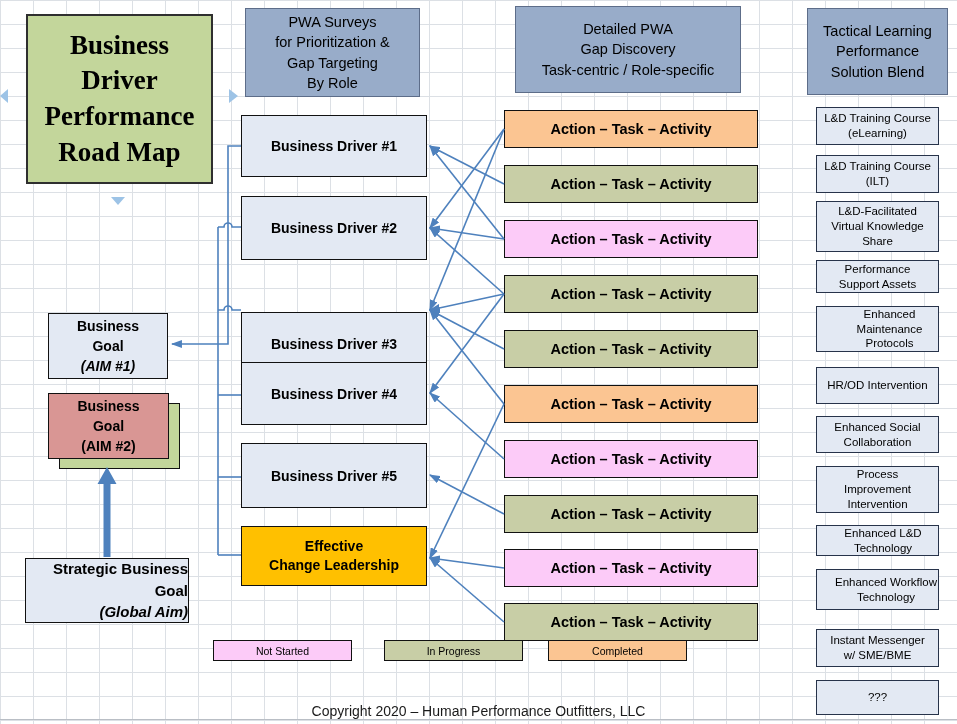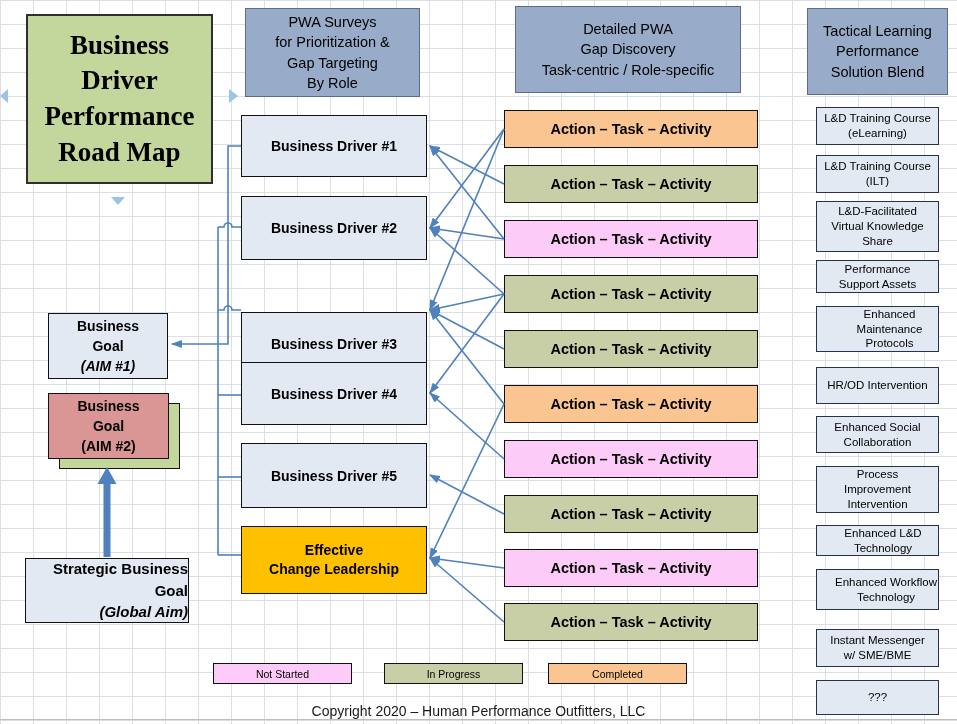--- a/index.html
+++ b/index.html
@@ -20,37 +20,37 @@
     background:var(--title-bg);border:2px solid #2f2f2f;
     font-family:"Liberation Serif",serif;font-weight:bold;font-size:27px;line-height:1.32;
   }
   
   .hdr{background:var(--header-bg);border:1px solid #5d6d89;font-size:14.5px;line-height:1.4;}
   .hdr1{left:245px;top:8px;width:175px;height:89px;}
   .hdr2{left:515px;top:6px;width:226px;height:87px;}
   .hdr3{left:807px;top:8px;width:141px;height:87px;}
   
   .drv{left:241px;width:186px;background:var(--box-bg);border:1.6px solid #111;font-weight:bold;font-size:14px;}
-  .gold{left:241px;top:526px;width:186px;height:68px;background:var(--gold);border:1.6px solid #111;font-weight:bold;font-size:14px;line-height:1.35;}
+  .gold{left:241px;top:526px;width:186px;height:60px;background:var(--gold);border:1.6px solid #111;font-weight:bold;font-size:14px;line-height:1.35;}
   
   .abox{left:504px;width:254px;height:38px;border:1.6px solid #111;font-weight:bold;font-size:14.5px;}
   .st-completed{background:var(--completed);}
   .st-in_progress{background:var(--in-progress);}
   .st-not_started{background:var(--not-started);}
   
   .sol{left:816px;width:123px;background:var(--box-bg);border:1.2px solid #27334a;font-size:11.5px;line-height:1.28;}
   
   .goal{border:1.8px solid #111;font-weight:bold;font-size:14px;line-height:1.45;flex-direction:column;}
   .aim1{left:48px;top:313px;width:120px;height:66px;background:var(--box-bg);}
   .aim2{left:48px;top:393px;width:121px;height:66px;background:var(--goal-red);z-index:11;}
   .aim2shadow{left:59px;top:403px;width:121px;height:66px;background:var(--shadow-green);border:1.8px solid #111;z-index:10;}
   .strategic{left:25px;top:558px;width:164px;height:65px;background:var(--box-bg);font-size:15px;align-items:flex-end;}
   .italic{font-style:italic;}
   
-  .leg{top:663px;width:139px;height:21px;border:1.2px solid #111;font-size:10.5px;}
+  .leg{top:640px;width:139px;height:21px;border:1.2px solid #111;font-size:10.5px;}
   .leg1{left:213px;}  .leg2{left:384px;}  .leg3{left:548px;}
   .copyright{position:absolute;left:0;right:0;top:703px;text-align:center;font-size:14px;color:#1a1a1a;}
   .baseline{position:absolute;left:0;top:719px;width:957px;height:1px;background:#b9bec5;}
   
   .wires{position:absolute;left:0;top:0;z-index:30;pointer-events:none;}
   .cline{stroke:var(--connector);stroke-width:1.6;fill:none;}
   .cfill{fill:var(--connector);}
   
   .tri{position:absolute;width:0;height:0;z-index:5;}
   .tri-left{left:0;top:89px;border-top:7px solid transparent;border-bottom:7px solid transparent;border-right:8px solid var(--marker-triangle);}

